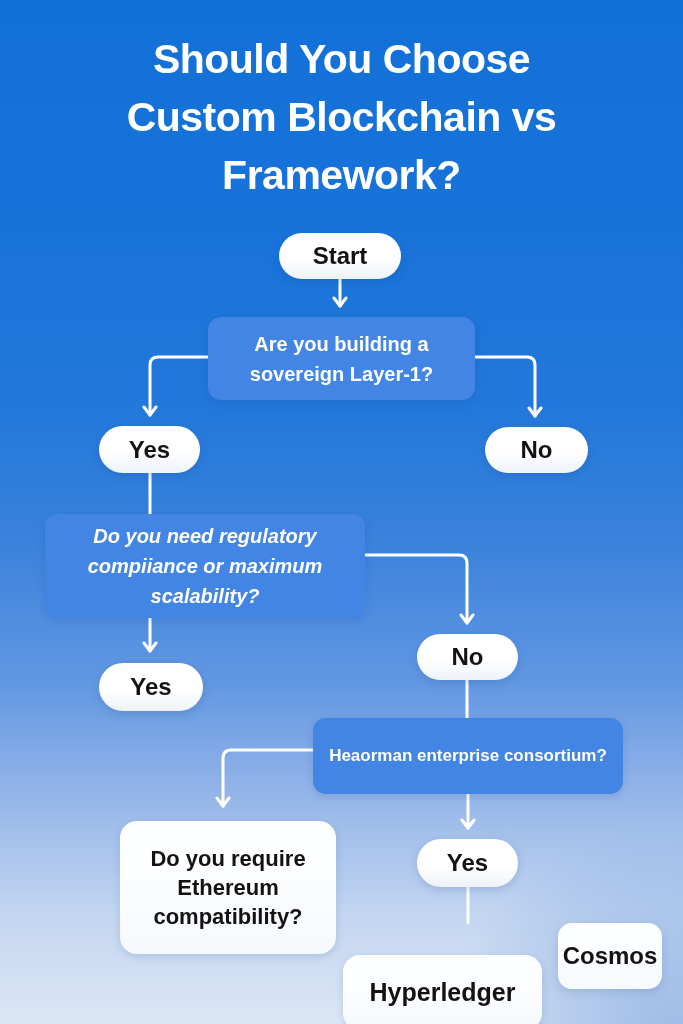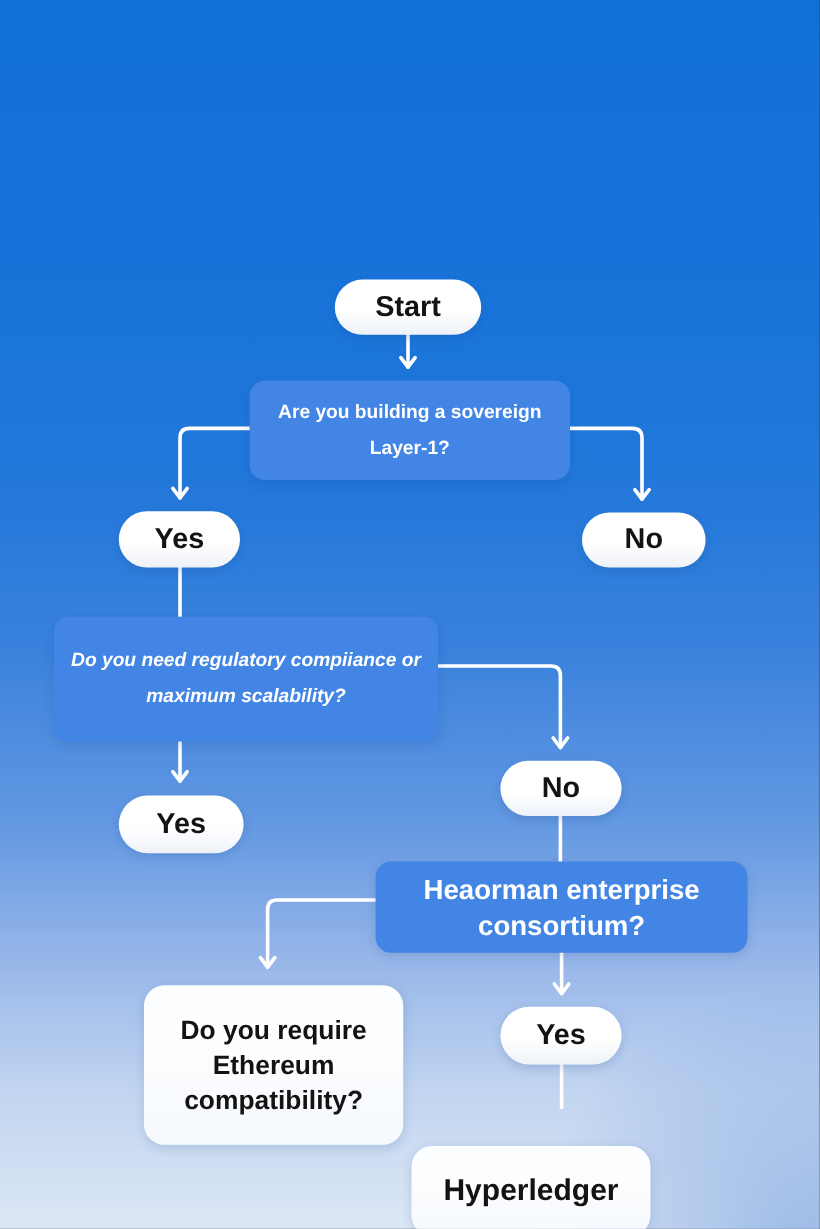--- a/index.html
+++ b/index.html
@@ -26,49 +26,50 @@
   .node{position:absolute;display:flex;align-items:center;justify-content:center;text-align:center;box-sizing:border-box;}
   .pill{
     background:linear-gradient(180deg,#ffffff 55%,#eef2f8 100%);
     border-radius:26px;color:var(--text-on-white);
     font-size:24px;font-weight:700;
     box-shadow:0 3px 8px rgba(15,60,130,0.18);
   }
   .qbox{
     background:var(--question-box-blue);
     border-radius:13px;color:var(--text-on-blue);
-    font-size:16px;font-weight:600;line-height:30px;
+    font-size:20px;font-weight:600;line-height:30px;
     padding:8px 10px;box-shadow:0 3px 9px rgba(15,60,130,0.14);
   }
   .wbox{
     background:linear-gradient(180deg,#fdfeff 30%,var(--result-box-white) 100%);
     color:var(--text-on-white);border-radius:17px;
     font-weight:700;box-shadow:0 3px 9px rgba(15,60,130,0.15);
   }
   .connectors{position:absolute;left:0;top:0;width:683px;height:1024px;pointer-events:none;}
   .connectors path{fill:none;stroke:var(--connector-white);stroke-width:3;stroke-linecap:round;}
   
   #n-start{left:279px;top:233px;width:122px;height:46px;}
   #n-q1{left:208px;top:317px;width:267px;height:83px;}
   #n-yes1{left:99px;top:426px;width:101px;height:47px;}
   #n-no1{left:485px;top:427px;width:103px;height:46px;}
   #n-q2{left:45px;top:514px;width:320px;height:104px;border-radius:12px;font-style:italic;}
   #n-yes2{left:99px;top:663px;width:104px;height:48px;}
   #n-no2{left:417px;top:634px;width:101px;height:46px;}
-  #n-q3{left:313px;top:718px;width:310px;height:76px;font-size:23px;}
+  #n-q3{left:313px;top:718px;width:310px;height:76px;font-size:17px;}
   #n-eth{left:120px;top:821px;width:216px;height:133px;font-size:22px;font-weight:600;line-height:29px;padding:6px 12px;}
   #n-yes3{left:417px;top:839px;width:101px;height:48px;}
   #n-hyper{left:343px;top:923px;width:199px;height:75px;font-size:25px;margin-top:32px;}
   #n-cosmos{left:558px;top:923px;width:104px;height:66px;font-size:24px;border-radius:14px;}
 </style>
 </head>
 <body>
 
 <div class="canvas">
 
+  <div class="title">Should You Choose Custom Blockchain vs Framework?</div>
 
   <svg class="connectors" width="683" height="1024" viewBox="0 0 683 1024" xmlns="http://www.w3.org/2000/svg">
     <defs>
       <marker id="arrowhead" viewBox="-10 -10 20 20" refX="0" refY="0" markerWidth="20" markerHeight="20" markerUnits="userSpaceOnUse" orient="auto">
         <path d="M-8,-6 L0,0 L-8,6" fill="none" stroke="#ffffff" stroke-width="3" stroke-linecap="round" stroke-linejoin="round"></path>
       </marker>
     </defs>
     <path d="M340,279 V306" marker-end="url(#arrowhead)"></path>
     <path d="M208,357 H158 Q150,357 150,365 V415" marker-end="url(#arrowhead)"></path>
     <path d="M475,357 H527 Q535,357 535,365 V416" marker-end="url(#arrowhead)"></path>
@@ -118,14 +119,17 @@
   </div>
 
   <div id="n-yes3" class="node pill">
     <span>Yes</span>
   </div>
 
   <div id="n-hyper" class="node wbox">
     <span>Hyperledger</span>
   </div>
 
+  <div id="n-cosmos" class="node wbox">
+    <span>Cosmos</span>
+  </div>
 
 </div>
 
 </body></html>

